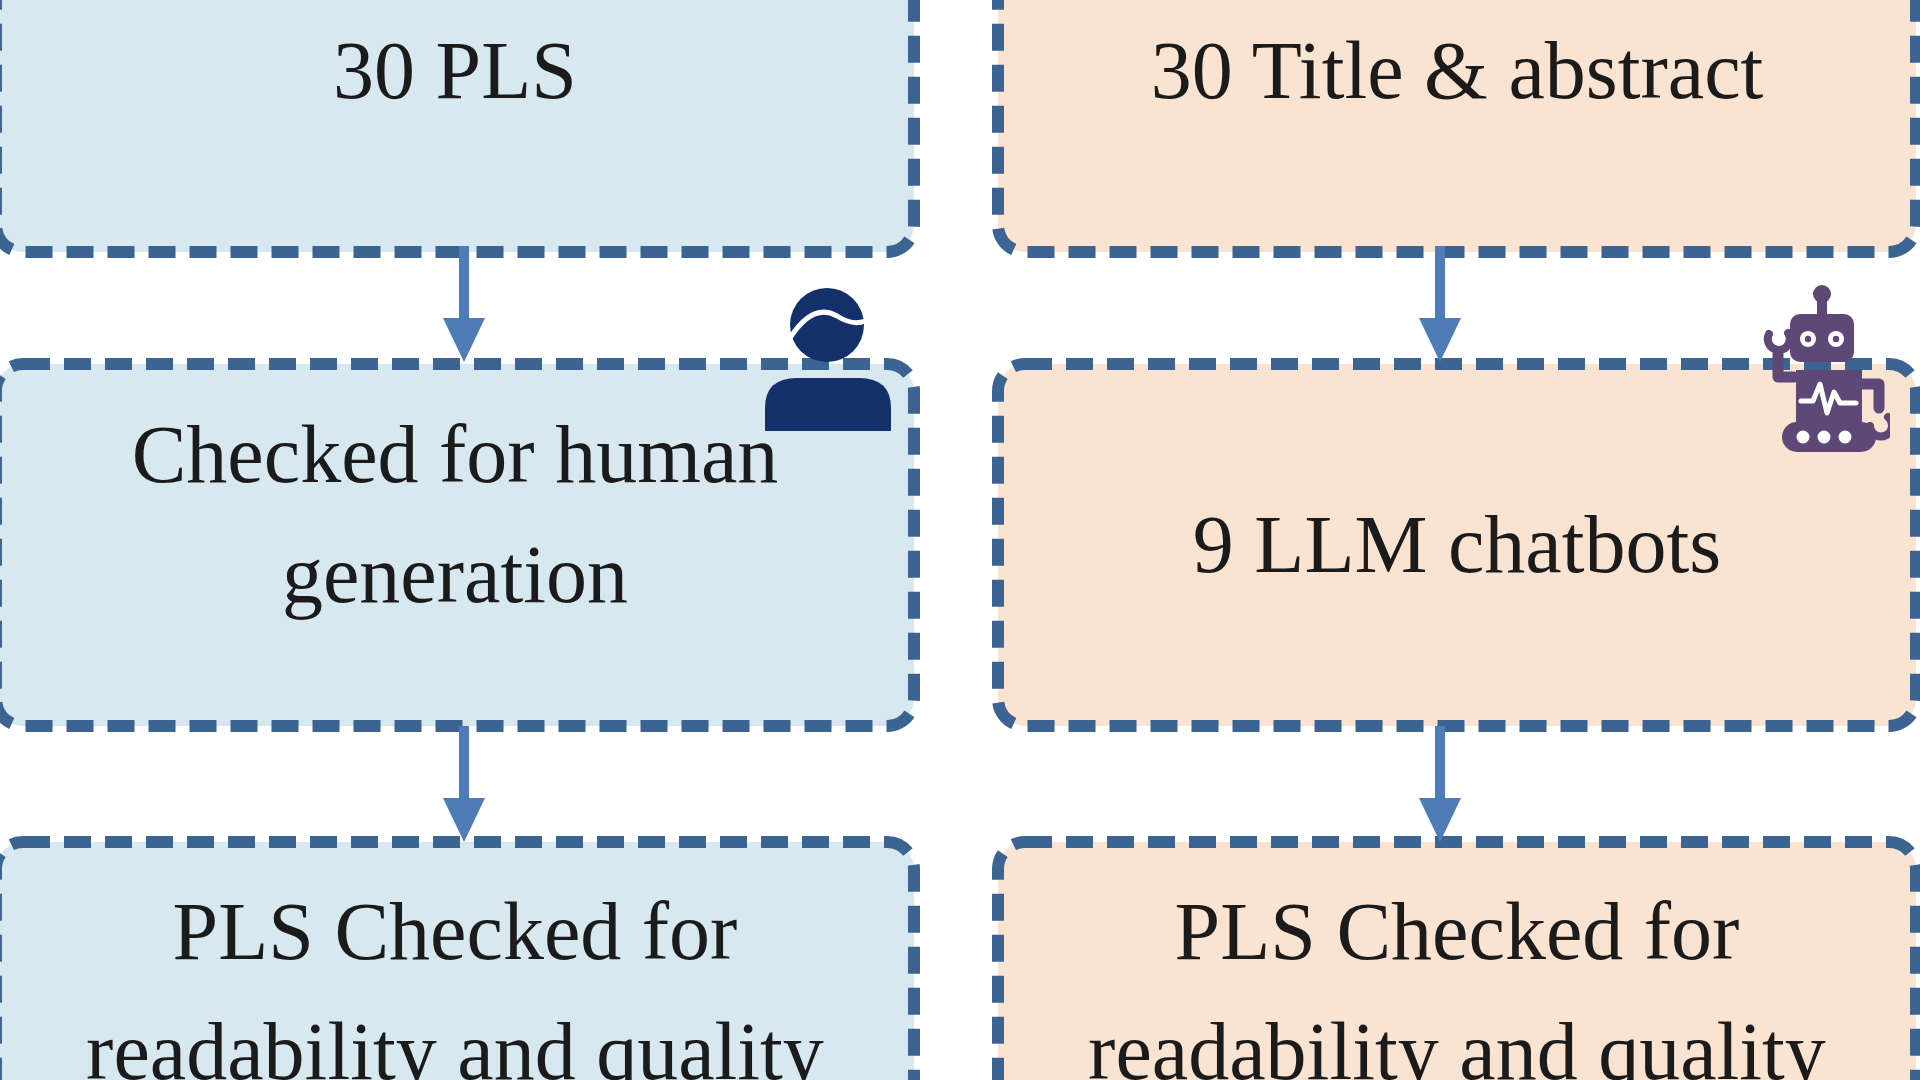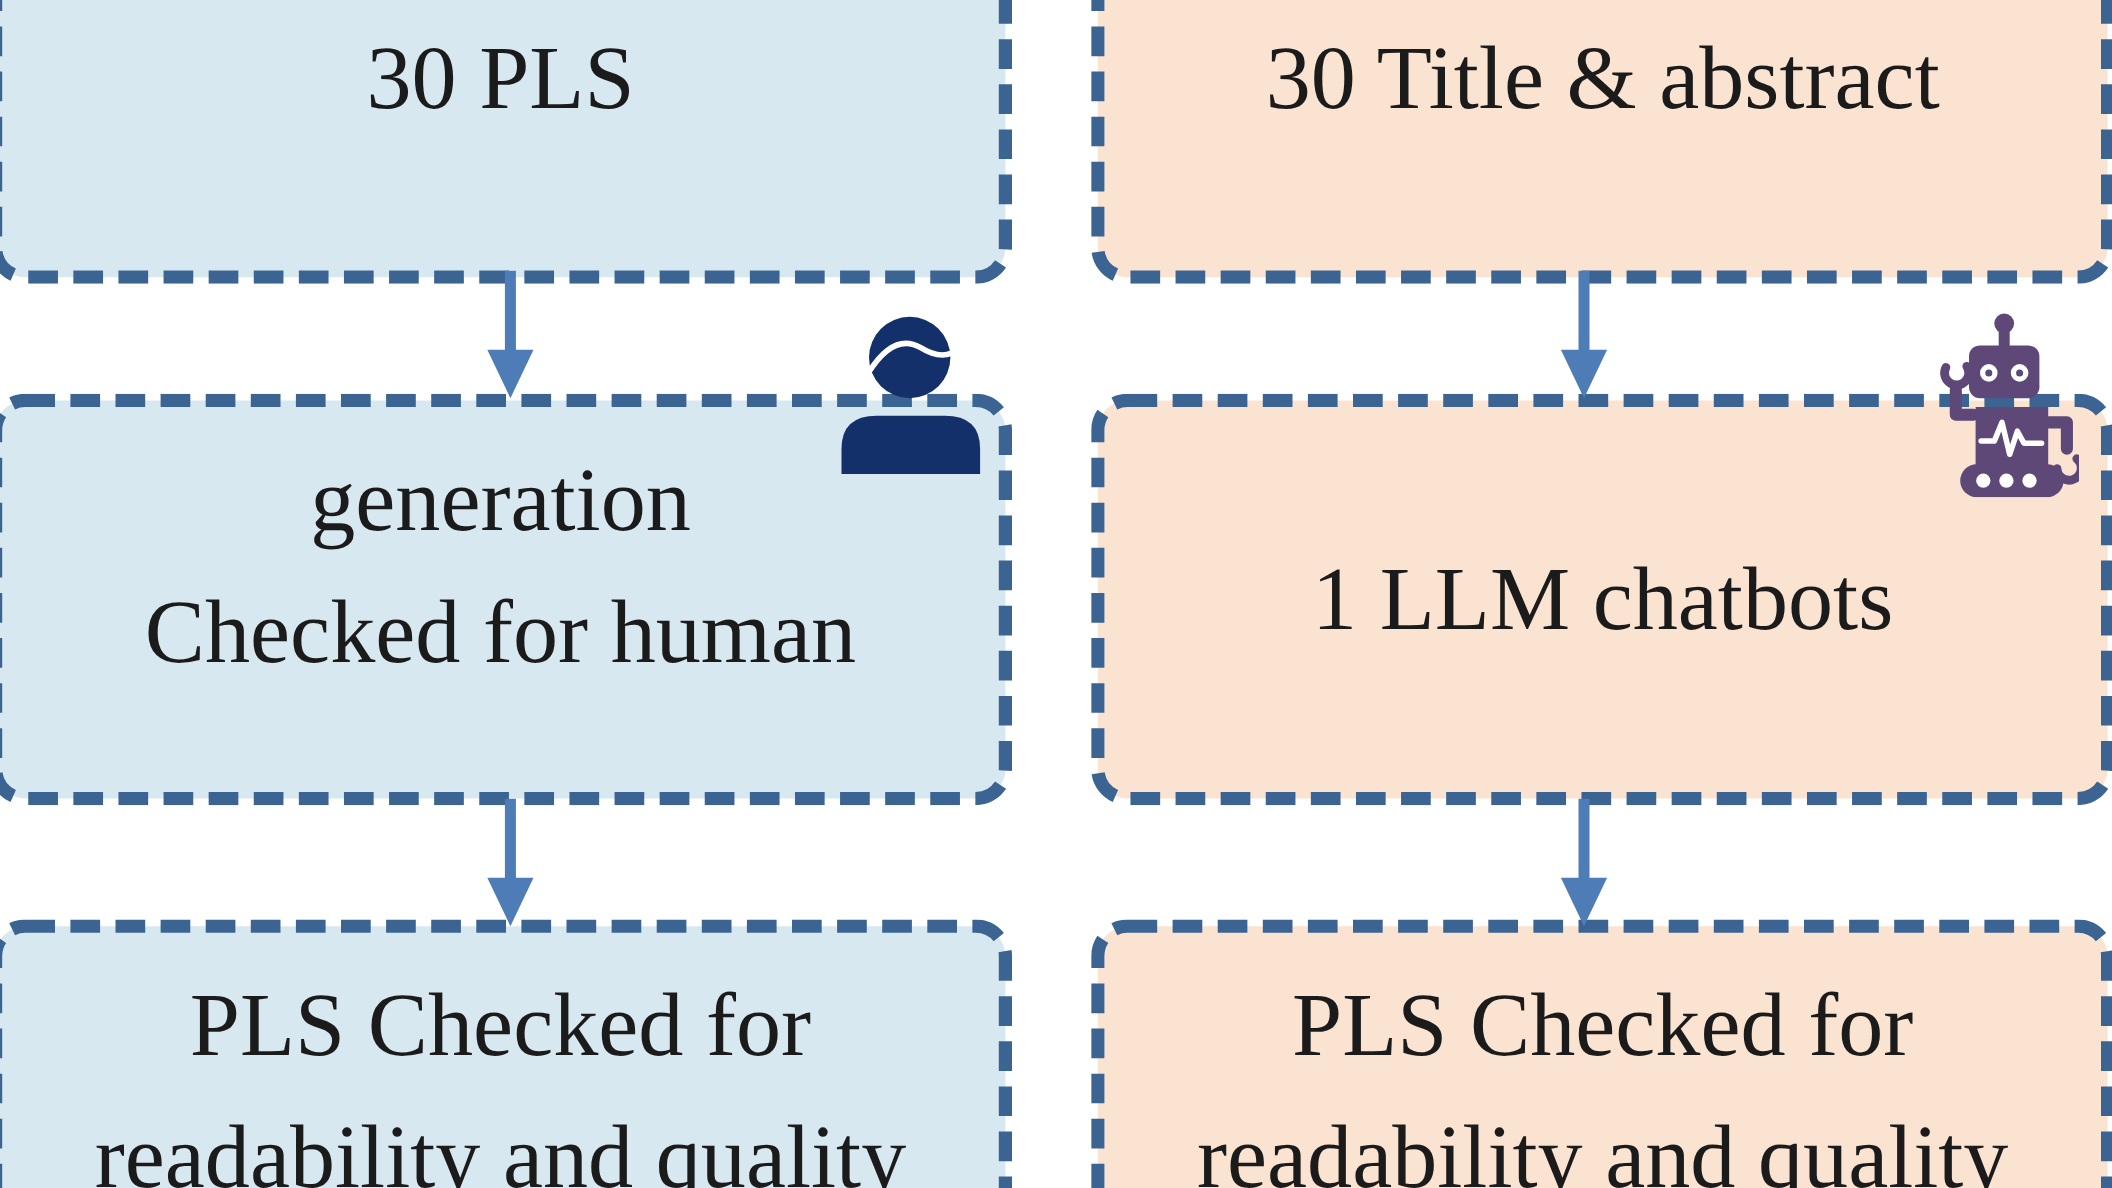--- a/index.html
+++ b/index.html
@@ -64,22 +64,22 @@
     <div class="label">
       <div>30 PLS</div>
     </div>
   </div>
 
   <div class="box" style="left:-10px; top:358px;">
     <svg class="frame" viewBox="0 0 930 374">
       <rect x="6" y="6" width="918" height="362" rx="27" fill="#d8e8f0" stroke="#3b6493" stroke-width="12" stroke-dasharray="27 14"></rect>
     </svg>
     <div class="label lift">
+      <div>Checked for human</div>
       <div>generation</div>
-      <div>Checked for human</div>
     </div>
   </div>
 
   <div class="box" style="left:-10px; top:836px;">
     <svg class="frame" viewBox="0 0 930 374">
       <rect x="6" y="6" width="918" height="362" rx="27" fill="#d8e8f0" stroke="#3b6493" stroke-width="12" stroke-dasharray="27 14"></rect>
     </svg>
     <div class="label top-align">
       <div>PLS Checked for</div>
       <div>readability and quality</div>
@@ -93,21 +93,21 @@
     <div class="label">
       <div>30 Title &amp; abstract</div>
     </div>
   </div>
 
   <div class="box" style="left:992px; top:358px;">
     <svg class="frame" viewBox="0 0 930 374">
       <rect x="6" y="6" width="918" height="362" rx="27" fill="#fbe3d1" stroke="#3b6493" stroke-width="12" stroke-dasharray="27 14"></rect>
     </svg>
     <div class="label">
-      <div>1 LLM chatbots</div>
+      <div>9 LLM chatbots</div>
     </div>
   </div>
 
   <div class="box" style="left:992px; top:836px;">
     <svg class="frame" viewBox="0 0 930 374">
       <rect x="6" y="6" width="918" height="362" rx="27" fill="#fbe3d1" stroke="#3b6493" stroke-width="12" stroke-dasharray="27 14"></rect>
     </svg>
     <div class="label top-align">
       <div>PLS Checked for</div>
       <div>readability and quality</div>

